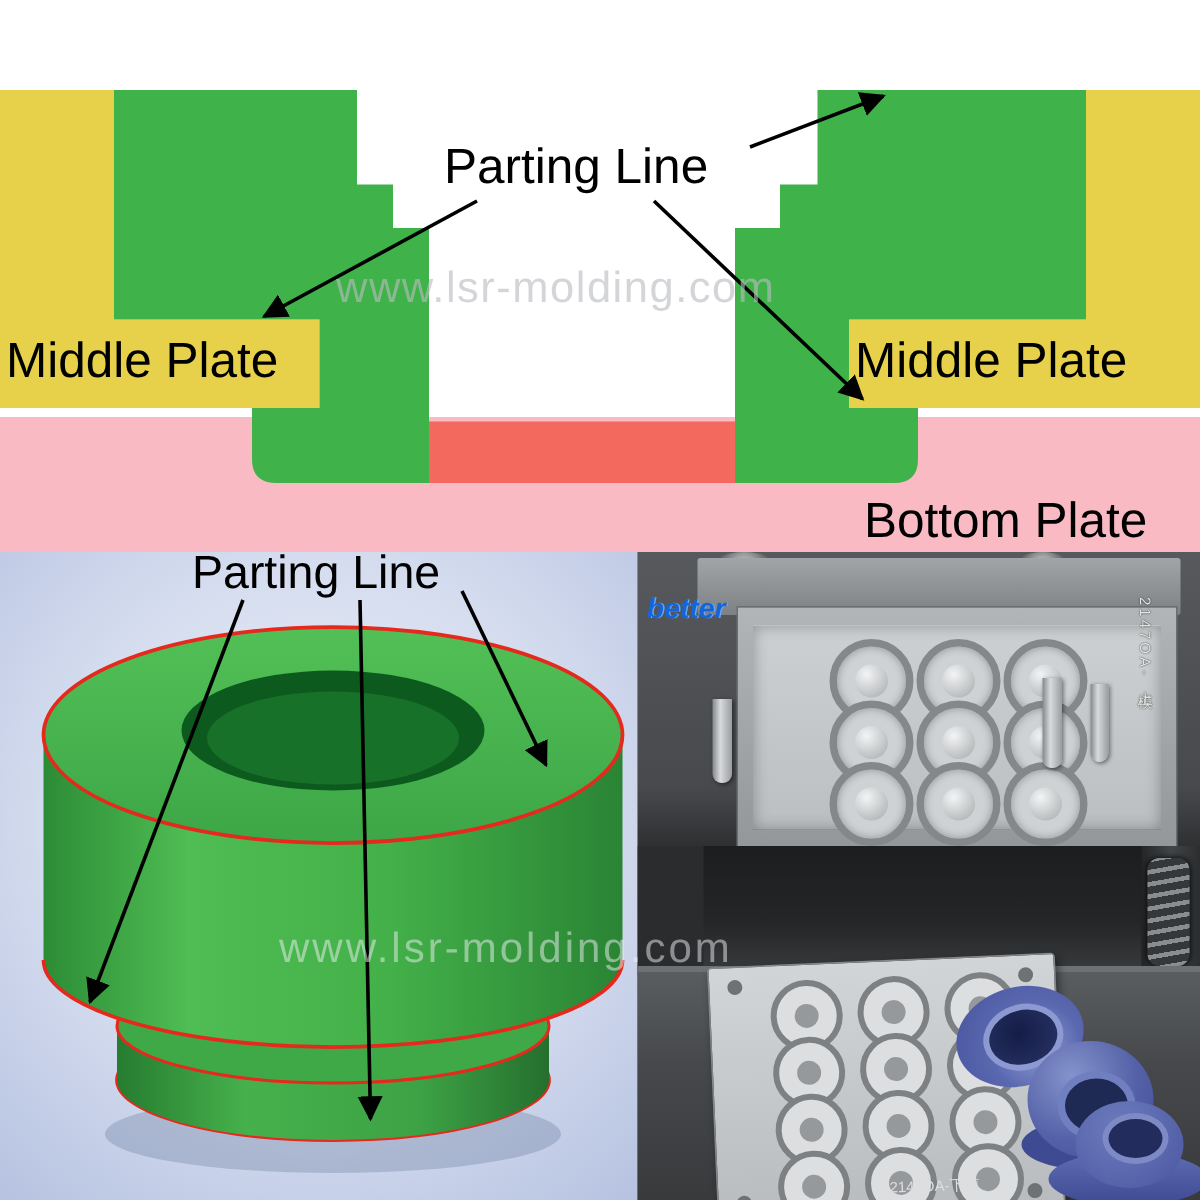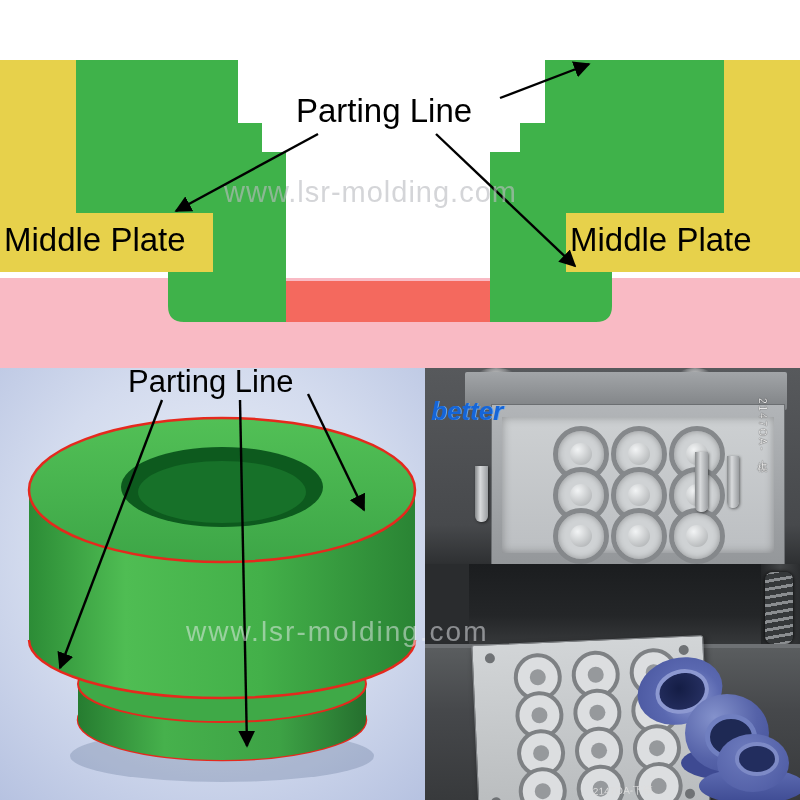--- a/index.html
+++ b/index.html
@@ -17,21 +17,21 @@
   
   .abs{position:absolute}
   .ph-top{left:0;top:0;width:375px;height:196px;background:linear-gradient(180deg,#57595c,#47494c 80%,#2e3032)}
   .glare{border-radius:50%;background:radial-gradient(circle,rgba(255,255,255,.85),rgba(255,255,255,0) 70%)}
   .platen{left:40px;top:4px;width:322px;height:38px;background:linear-gradient(#a2a5a8,#7e8184);border-radius:2px}
   .moldblock{left:66px;top:36px;width:292px;height:160px;background:linear-gradient(#b2b5b8,#94979a);border:1px solid #6b6e71}
   .moldface{position:absolute;left:10px;top:12px;width:272px;height:136px;background:linear-gradient(#cdd0d2,#bcbfc2);box-shadow:inset 0 0 10px rgba(0,0,0,.3)}
   .cav{position:absolute;width:46px;height:46px;border-radius:50%;background:#cfd2d4;border:5px solid #85888b;box-shadow:inset 0 0 6px rgba(0,0,0,.3)}
   .cav::after{content:"";position:absolute;left:50%;top:50%;width:22px;height:22px;margin:-11px;border-radius:50%;background:radial-gradient(circle at 35% 30%,#f2f4f5,#a6a9ab)}
   .pin{background:linear-gradient(90deg,#85888a,#d8dadc 40%,#9a9da0);border-radius:0 0 6px 6px;box-shadow:1px 1px 3px rgba(0,0,0,.5)}
-  .brand{left:6px;top:28px;font-size:26px;font-style:italic;font-weight:bold;color:#1565d8;text-shadow:1px 0 0 #6aa7ea;z-index:6}
+  .brand{left:6px;top:28px;font-size:19px;font-style:italic;font-weight:bold;color:#1565d8;text-shadow:1px 0 0 #6aa7ea;z-index:6}
   .marking-top{left:330px;top:30px;writing-mode:vertical-rl;font-size:10px;letter-spacing:2px;color:#e6e6e6;text-shadow:0 0 1px #000;z-index:6}
   .midband{left:0;top:196px;width:375px;height:86px;background:linear-gradient(180deg,#1b1d1f,#242628 60%,#3a3c3e)}
   .col-l{left:0;top:196px;width:44px;height:236px;background:#2a2c2e}
   .col-r{left:336px;top:196px;width:39px;height:236px;background:linear-gradient(90deg,#232527,#434547,#2b2d2f)}
   .spring{left:340px;top:204px;width:28px;height:72px;border-radius:8px;background:repeating-linear-gradient(170deg,#8a8d90 0 3px,#35383a 3px 8px);box-shadow:0 0 4px #000}
   .bench{left:0;top:276px;width:375px;height:156px;background:linear-gradient(180deg,#5a5d5f,#46484b 40%,#37393b);border-top:4px solid #6e7174}
   .lower-mold{left:50px;top:272px;width:230px;height:172px;transform:rotate(-2.5deg);background:linear-gradient(180deg,#d2d5d7,#b8bbbd);border:1px solid #84878a;border-radius:3px;box-shadow:2px 3px 6px rgba(0,0,0,.45)}
   .cav2{position:absolute;width:40px;height:40px;border-radius:50%;background:#dcdee0;border:4px solid #7e8184}
   .cav2::after{content:"";position:absolute;left:50%;top:50%;width:16px;height:16px;margin:-8px;border-radius:50%;background:#96999c}
   .bolt{position:absolute;width:10px;height:10px;border-radius:50%;background:#6f7275}
@@ -188,17 +188,18 @@
     <div class="abs bluepart bp3">
       <div class="abs bp3-flange"></div>
       <div class="abs bp3-body"></div>
       <div class="abs bp3-hole"></div>
     </div>
   </section>
 
   <div class="lbl" style="left:296px;top:92px">Parting Line</div>
   <div class="lbl" style="left:4px;top:221px">Middle Plate</div>
   <div class="lbl" style="left:570px;top:221px">Middle Plate</div>
+  <div class="lbl" style="left:576px;top:328px">Bottom Plate</div>
   <div class="lbl lbl3d" style="left:128px;top:364px">Parting Line</div>
   <div class="wm" id="wm-top">www.lsr-molding.com</div>
   <div class="wm" id="wm-bottom">www.lsr-molding.com</div>
 
 </div>
 
 </body></html>

